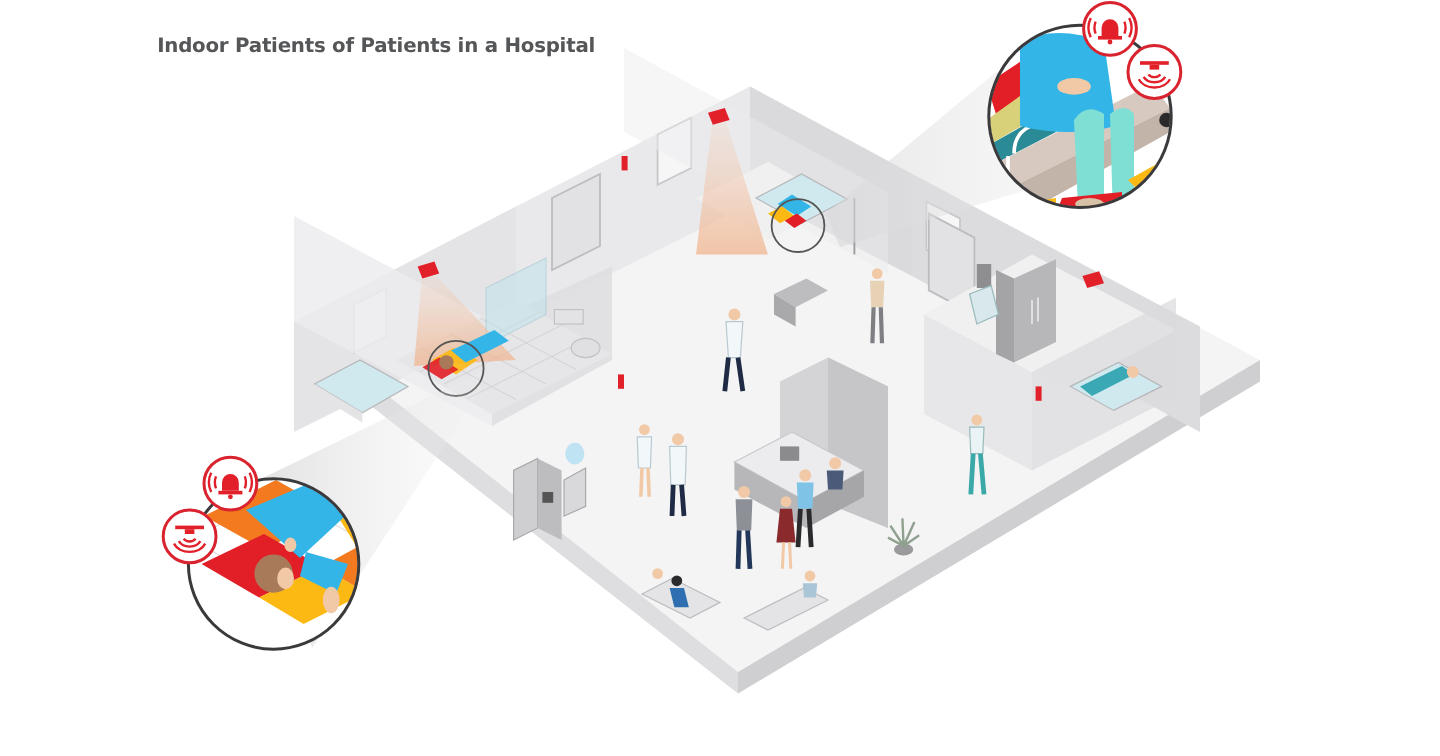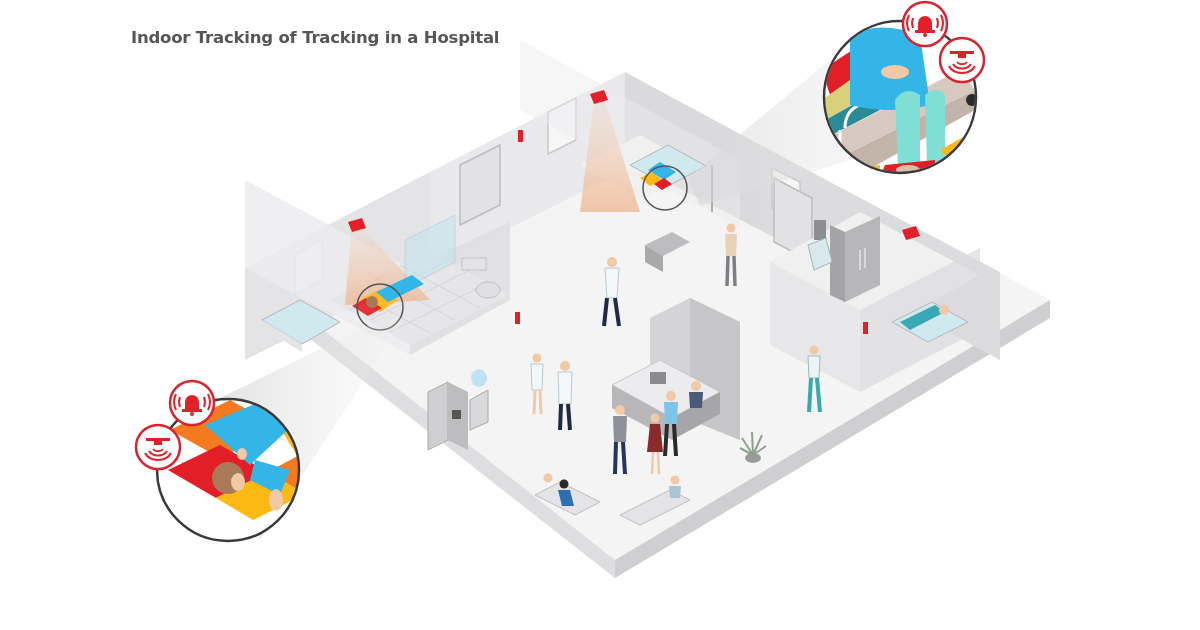--- a/index.html
+++ b/index.html
@@ -7,21 +7,21 @@
   .title {
     position: absolute; left: 131px; top: 28px;
     font-family: "DejaVu Sans", sans-serif; font-weight: bold;
     font-size: 16.5px; color: #555658; letter-spacing: -0.2px;
   }
   svg.scene { position: absolute; left: 0; top: 0; }
 </style>
 </head>
 <body>
 
-<div class="title">Indoor Tracking of Tracking in a Hospital</div>
+<div class="title">Indoor Patients of Patients in a Hospital</div>
 
 <svg class="scene" width="1200" height="630" viewBox="0 0 1200 630">
   <defs>
     <linearGradient id="beamGrad" x1="0" y1="0" x2="0" y2="1">
       <stop offset="0" stop-color="#f3c6a8" stop-opacity="0.15"></stop>
       <stop offset="1" stop-color="#f0b48e" stop-opacity="0.75"></stop>
     </linearGradient>
     <linearGradient id="coneGrad" x1="0" y1="0" x2="1" y2="0">
       <stop offset="0" stop-color="#d8d8da" stop-opacity="0.9"></stop>
       <stop offset="1" stop-color="#eeeeef" stop-opacity="0.2"></stop>

